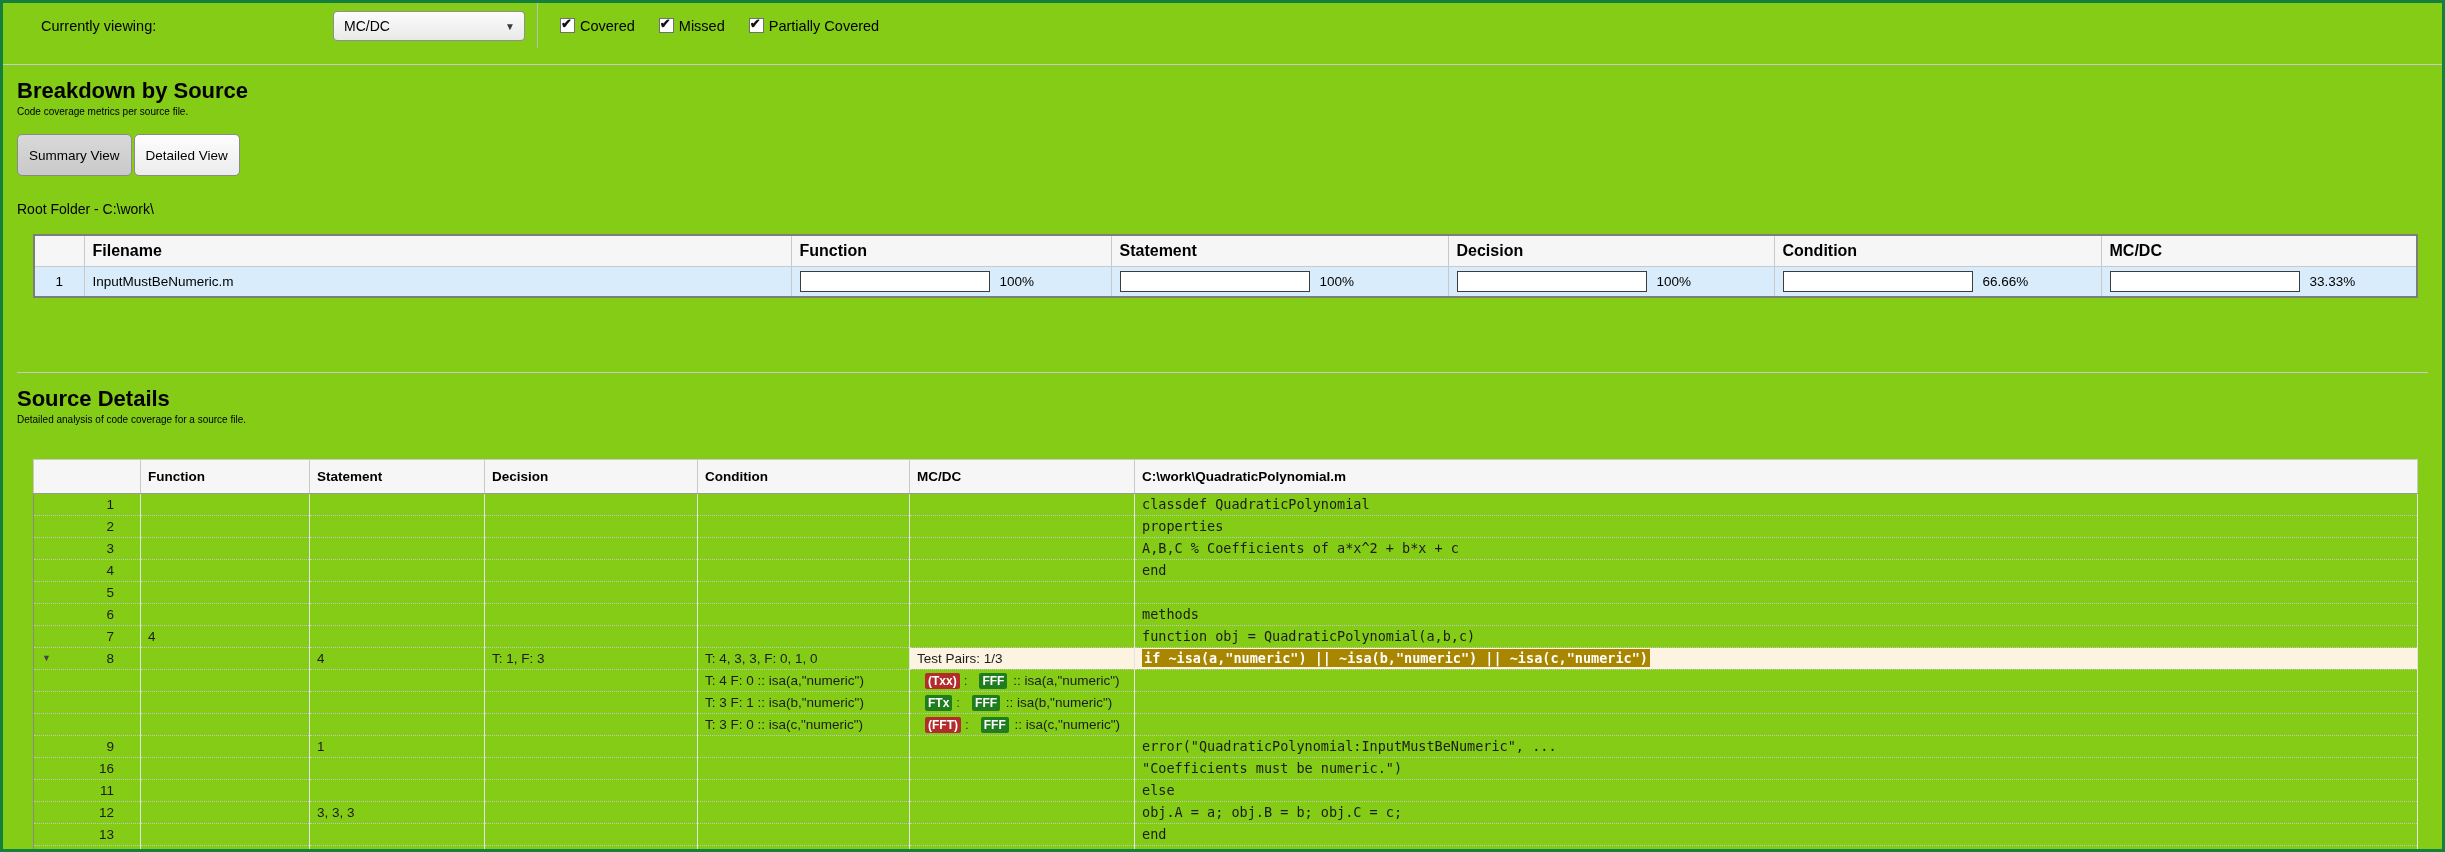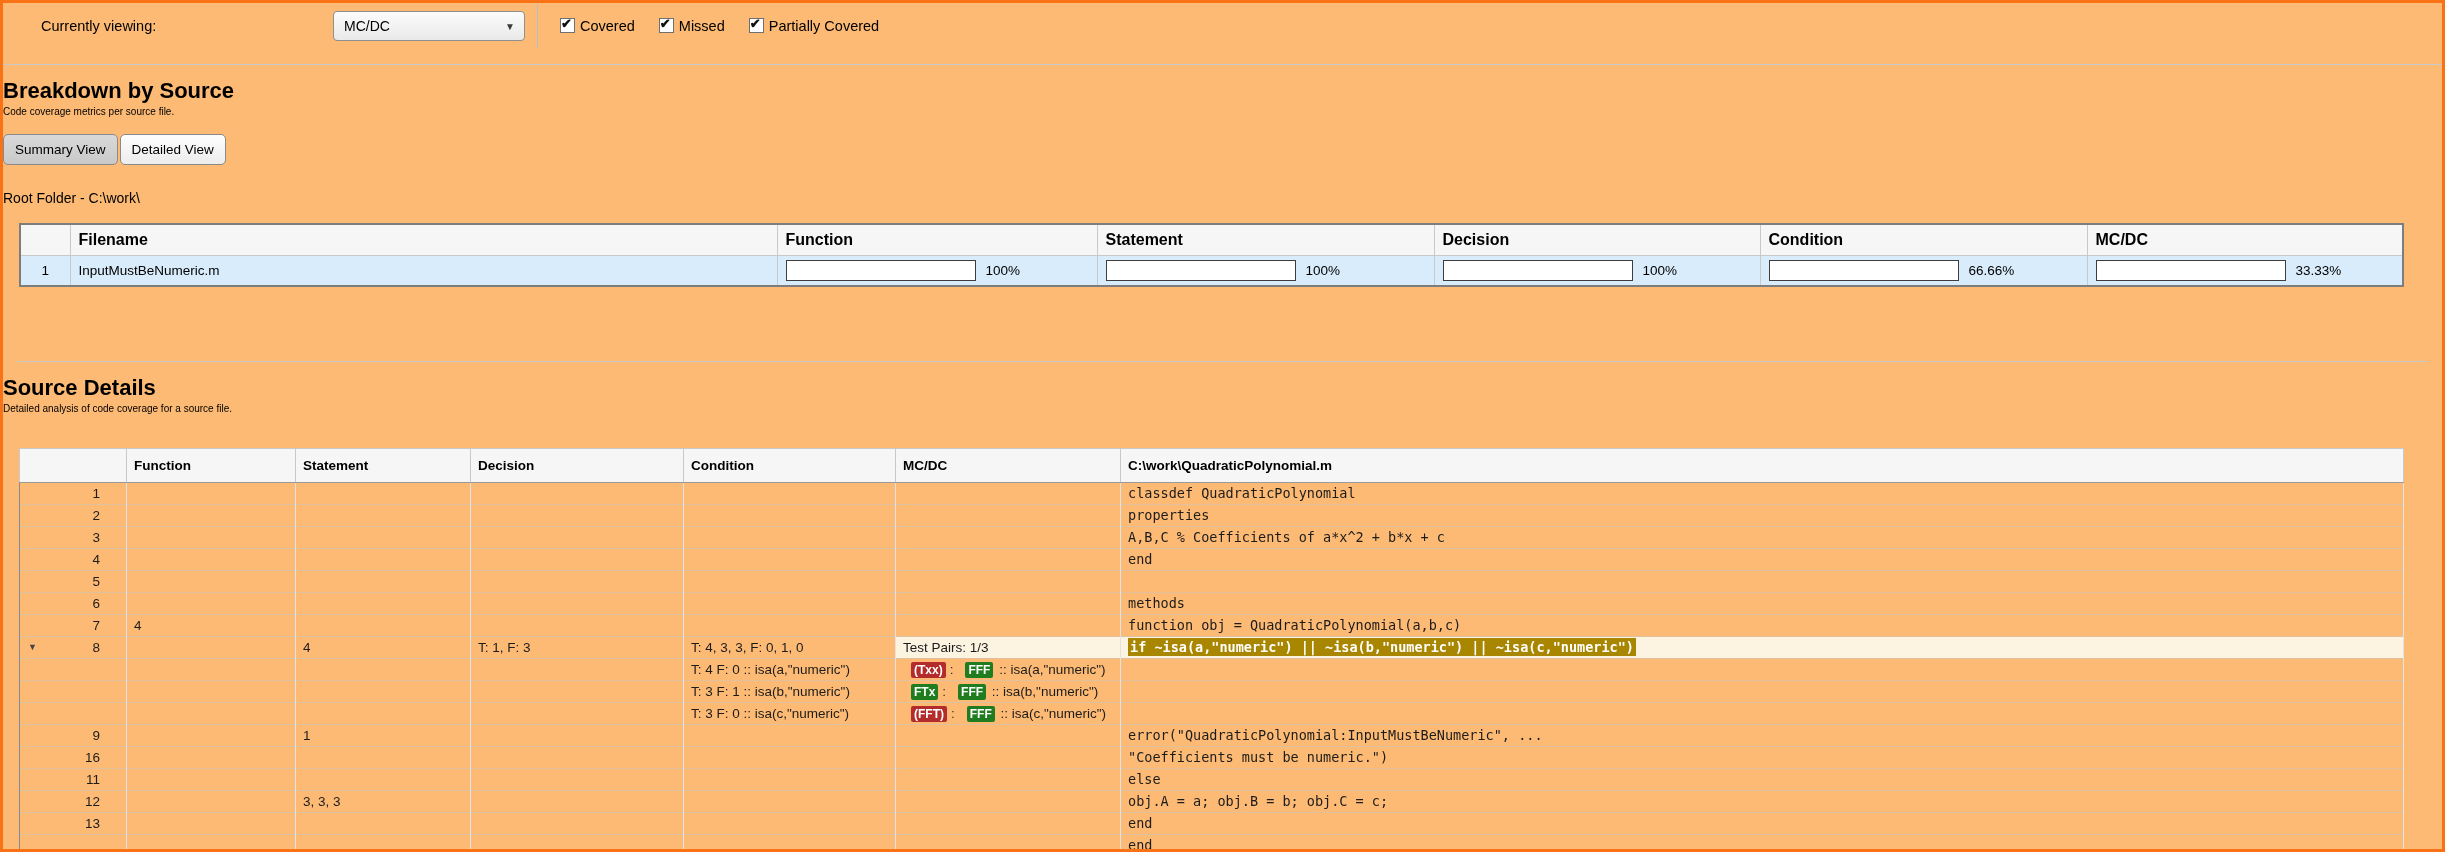--- a/index.html
+++ b/index.html
@@ -1,43 +1,43 @@
 <!DOCTYPE html>
 <html style="--bar-green: #1b7e1b; --row-blue: #d9ecfb; --hl-bg: #a98600; --hl-row: #fcf4e1;"><head>
 <meta charset="utf-8">
 <style>
   * { box-sizing: border-box; }
   body { margin: 0; background: #ffffff; }
   .page {
     position: relative; width: 2445px; height: 852px;
-    border: 3px solid #f97316; overflow: hidden; background: #fdba74;
+    border: 3px solid #15803d; overflow: hidden; background: #84cc16;
     font-family: "Liberation Sans", sans-serif; color: #000;
   }
   
   .toolbar { display: flex; align-items: center; height: 45px; padding-left: 38px; }
   .cv-label { width: 292px; font-size: 14.5px; }
   .dropdown {
     position: relative; width: 192px; height: 30px; border: 1px solid #8f8f8f;
     border-radius: 4px; background: linear-gradient(#fcfcfc, #e9e9e9);
     display: flex; align-items: center; padding: 0 26px 0 10px; font-size: 14px; cursor: default;
   }
   .dropdown .arrow { position: absolute; right: 9px; top: 9px; font-size: 10px; color: #3a3a3a; }
   .vdiv { width: 1px; align-self: stretch; background: #bdbdbd; margin-left: 12px; }
   .cbs { display: flex; gap: 24px; margin-left: 22px; align-items: center; }
   .cb { display: inline-flex; align-items: center; gap: 5px; font-size: 14.5px; cursor: default; }
   .cb .box { position: relative; width: 15px; height: 15px; border: 1px solid #707070; background: #fff; }
   .cb .box .tick { position: absolute; left: 0px; top: -3px; font-size: 13px; font-weight: bold; color: #111; }
   .toolbar-rule { height: 1px; background: #c9c9c9; margin-top: 16px; }
   
-  .section { }
+  .section { padding-left: 14px; }
   h2 { margin: 13px 0 0; font-size: 22px; font-weight: 700; }
   .sub { margin: 2px 0 0; font-size: 10px; }
   .btns { margin-top: 17px; display: flex; }
   .btn {
-    height: 31px; padding: 0 11px; font-size: 13.5px; font-family: inherit;
+    height: 42px; padding: 0 11px; font-size: 13.5px; font-family: inherit;
     border: 1px solid #8a8a8a; background: linear-gradient(#fdfdfd, #ececec);
     border-radius: 5px; cursor: pointer;
   }
   .btn + .btn { margin-left: 2px; }
   .btn.active { background: linear-gradient(#d9d9d9, #c9c9c9); }
   .rootfolder { margin-top: 25px; font-size: 14px; }
   .hr2 { height: 1px; background: #c9c9c9; margin: 74px 14px 0; }
   
   .sumtbl { margin: 17px 0 0 16px; border-collapse: collapse; table-layout: fixed; width: 2385px; border: 2px solid #7d7d7d; }
   .sumtbl th { background: #f6f6f6; font-size: 16px; text-align: left; padding: 0 8px; height: 31px; border: 1px solid #c9c9c9; font-weight: 700; }

